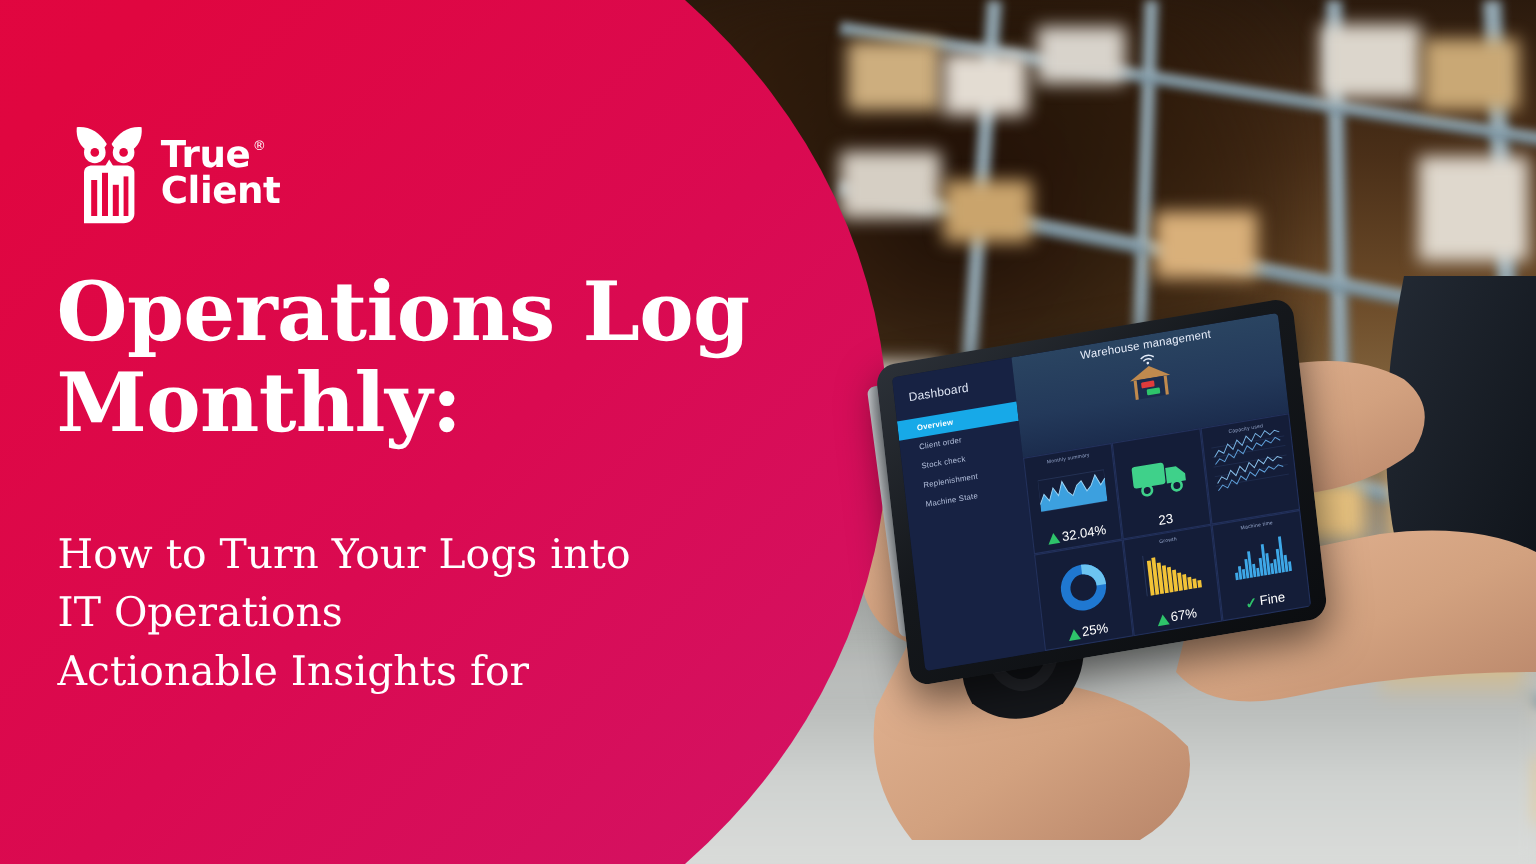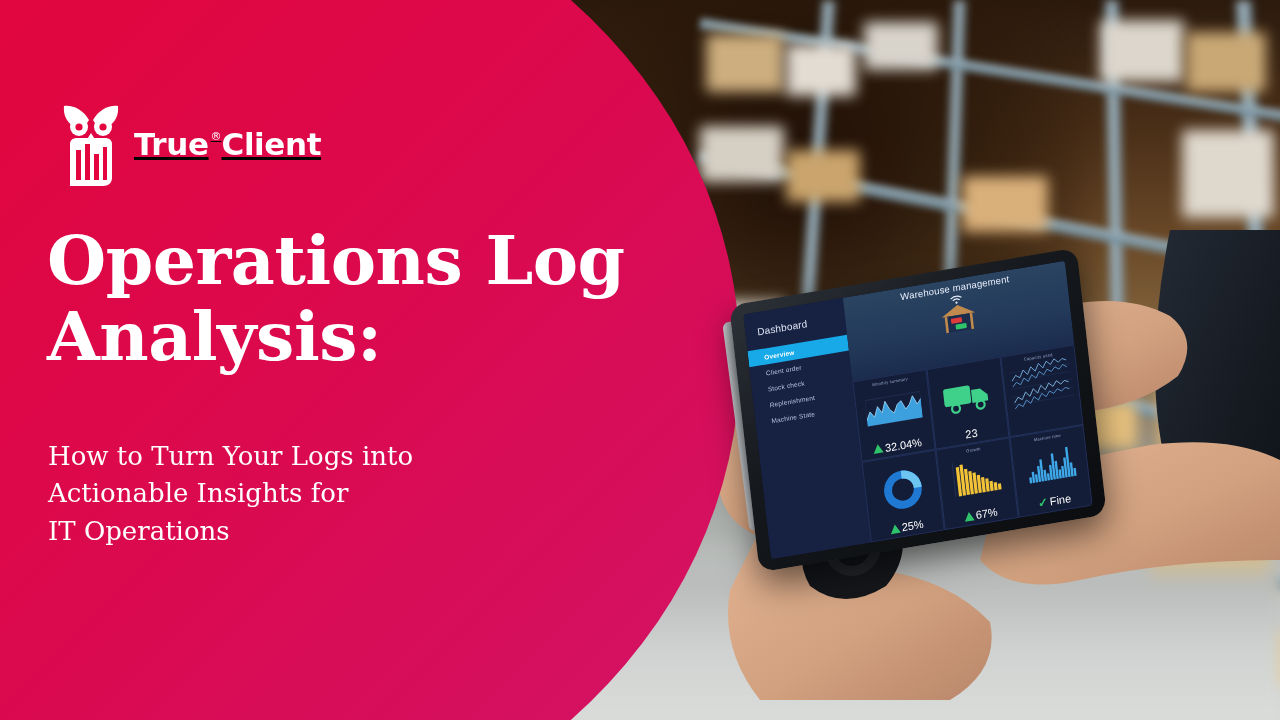--- a/index.html
+++ b/index.html
@@ -50,42 +50,42 @@
     border-radius:50%;
     background:linear-gradient(135deg,#e4053f 0%,#e00640 32%,#da0a51 62%,#d1156a 100%);
   }
 
   
   #content { position:absolute; left:0; top:0; width:660px; height:720px; }
 
   
   #logo { position:absolute; left:60px; top:100px; display:flex; align-items:center; gap:12px; }
   .owl { width:62px; height:88px; display:block; }
-  .logo-words { display:flex; flex-direction:row; line-height:.98;text-decoration:underline; }
+  .logo-words { display:flex; flex-direction:column; line-height:.98; }
   .logo-row { display:flex; align-items:flex-start; }
   .logo-word {
     font-family:"DejaVu Sans", sans-serif;
     font-weight:bold; font-size:31px; color:#fff; letter-spacing:-.4px;
   }
   .reg { font-size:11px; color:#fff; margin-top:3px; margin-left:2px; font-family:"DejaVu Sans",sans-serif; }
 
   
   #headline {
     position:absolute; left:47px; top:222px; width:600px;
     font-family:"DejaVu Serif", serif;
     font-size:68px; font-weight:bold; color:#ffffff;
     line-height:1.12; letter-spacing:-.5px;
   }
   #headline .hl-line { display:block; white-space:nowrap; }
 
   
   #subtitle {
     position:absolute; left:48px; top:438px; width:620px;
     font-family:"DejaVu Serif", serif;
-    font-size:26px; font-weight:normal; color:#ffffff;
+    font-size:34px; font-weight:normal; color:#ffffff;
     line-height:1.44;
   }
   #subtitle .sub-line { display:block; white-space:nowrap; }
 
   
   #tablet {
     position:absolute; left:742px; top:276px;
     width:352px; height:268px;
     transform:rotate(-9.5deg) skewX(-3deg);
   }
@@ -261,27 +261,27 @@
         <span class="reg">®</span>
       </div>
       <div class="logo-row">
         <span class="logo-word">Client</span>
       </div>
     </div>
   </div>
 
   <h1 id="headline">
     <span class="hl-line">Operations Log</span>
-    <span class="hl-line">Analysis:</span>
+    <span class="hl-line">Monthly:</span>
   </h1>
 
   <div id="subtitle">
     <span class="sub-line">How to Turn Your Logs into</span>
+    <span class="sub-line">IT Operations</span>
     <span class="sub-line">Actionable Insights for</span>
-    <span class="sub-line">IT Operations</span>
   </div>
 </div>
 
 <div id="tablet">
   <div class="tab-edge"></div>
   <div class="tab-body">
     <div class="cam"></div>
 
     <div class="screen">
 

